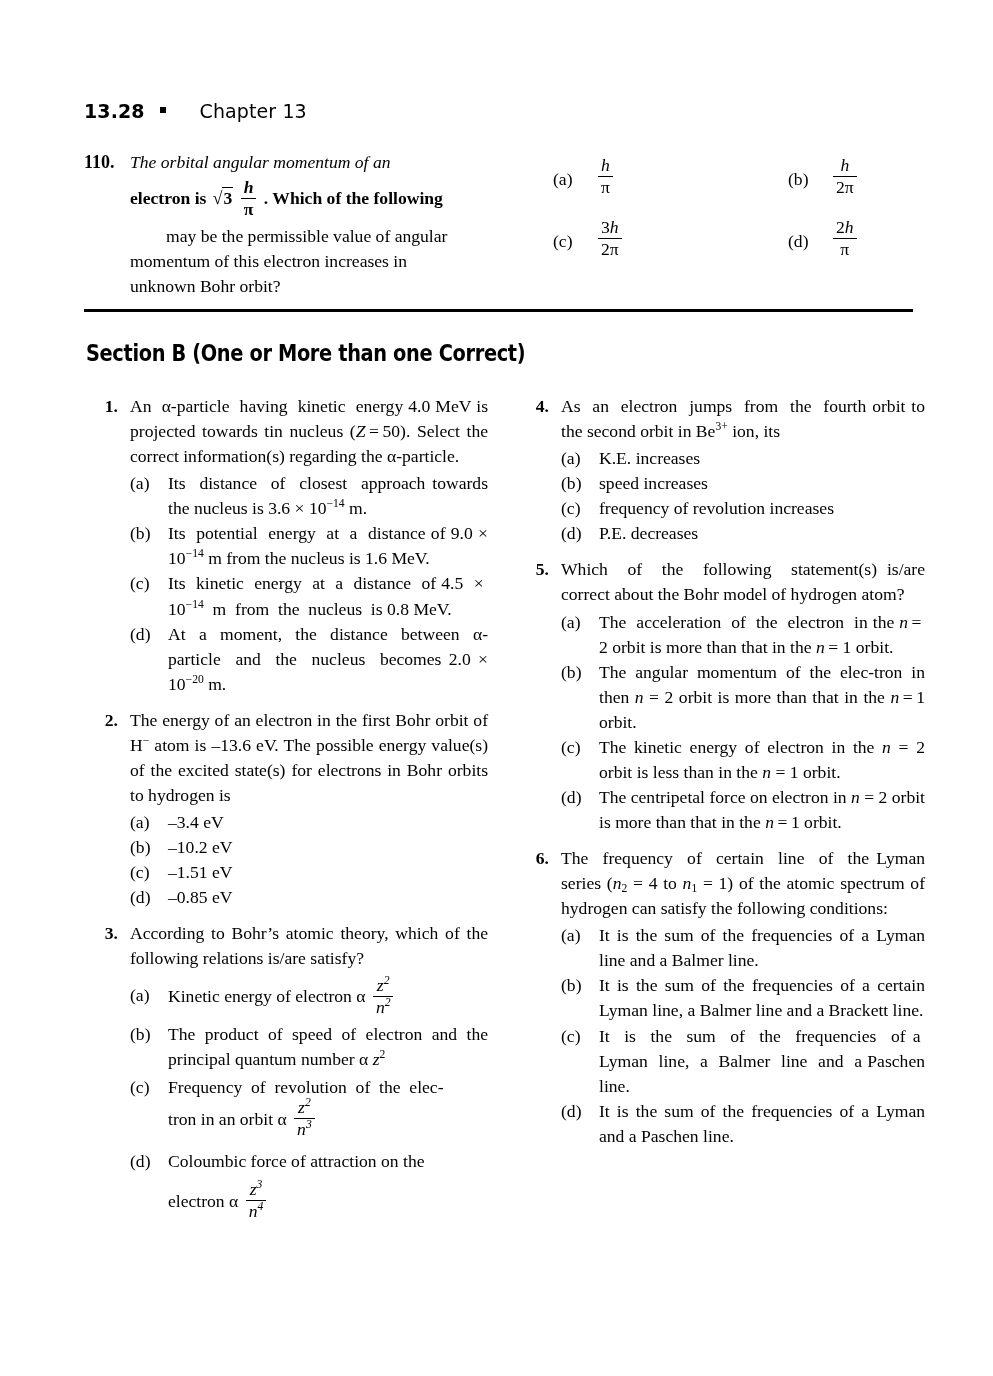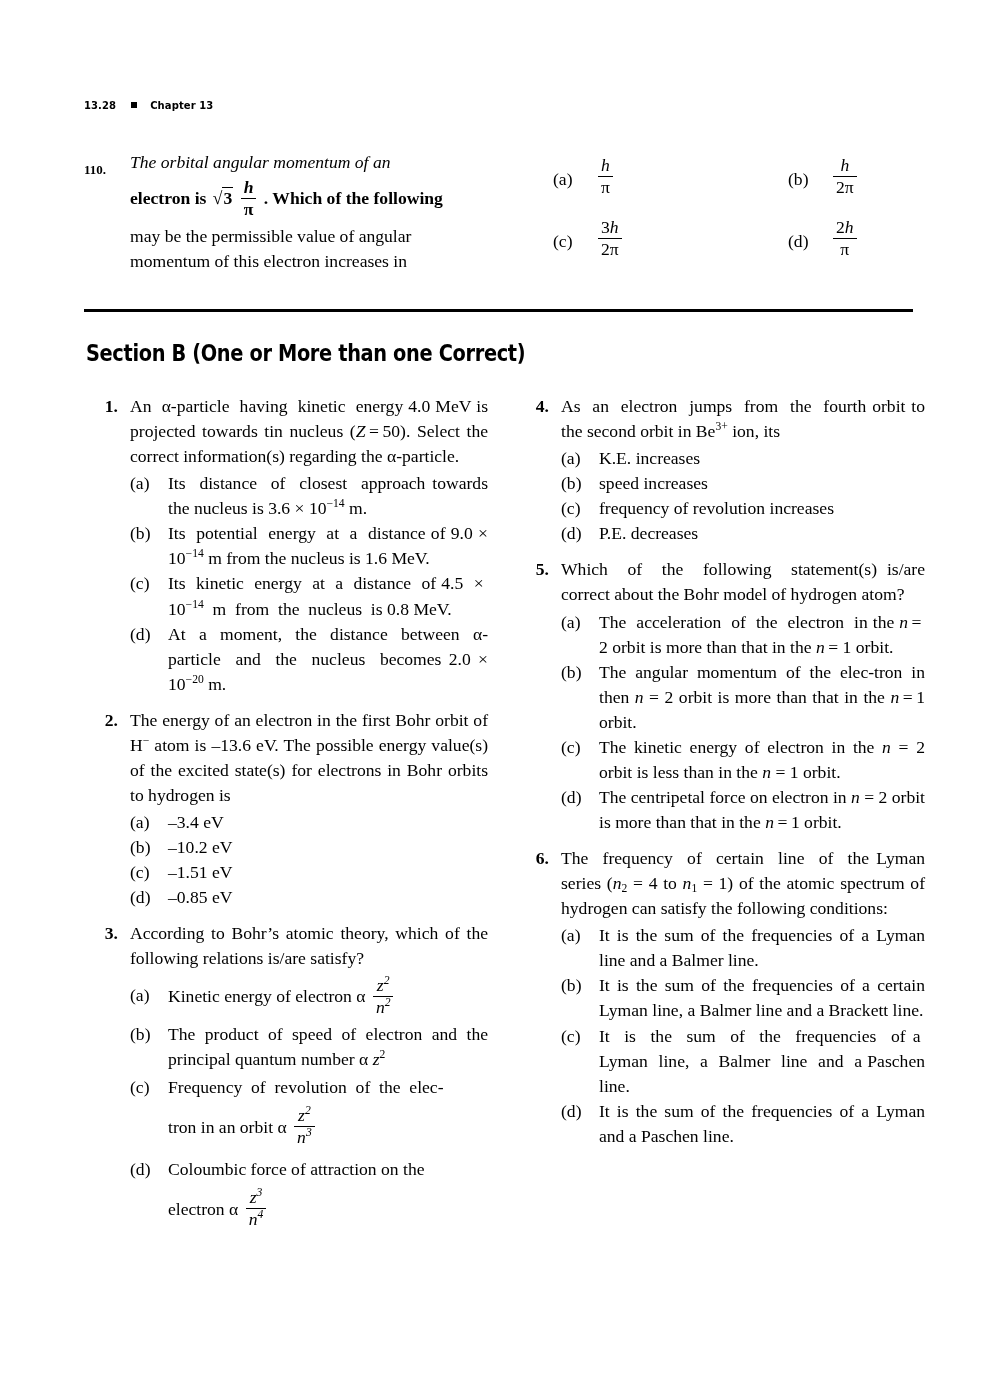--- a/index.html
+++ b/index.html
@@ -21,36 +21,36 @@
     width: 993px;
     height: 1376px;
   }
 
   
   .runhead {
     position: absolute;
     left: 84px;
     top: 100px;
     font-family: "DejaVu Sans", sans-serif;
-    font-size: 10px;
+    font-size: 19px;
     letter-spacing: .1px;
     white-space: nowrap;
     display: flex;
     align-items: center;
   }
   .runhead .folio { font-weight: bold; }
   .runhead .sq {
     display: inline-block;
     width: 6px; height: 6px;
     background: #000;
     margin: 0 13px 0 15px;
     position: relative;
     top: -1px;
   }
-  .runhead .chap { font-weight: bold; }
+  .runhead .chap { font-weight: normal; margin-left: 21px; }
 
   
   .q110-left {
     position: absolute;
     left: 84px;
     top: 150px;
     width: 404px;
     font-size: 17.6px;
     line-height: 1.43;
   }
@@ -58,23 +58,23 @@
     position: absolute;
     left: 553px;
     top: 155px;
     width: 380px;
     font-size: 17.6px;
   }
 
   .qnum {
     position: absolute;
     left: 0;
-    top: 11px;
+    top: 0;
     font-weight: bold;
-    font-size: 13px;
+    font-size: 18px;
   }
   .qbody {
     margin-left: 46px;
     text-align: justify;
     text-justify: inter-word;
   }
 
   
   .rule {
     position: absolute;
@@ -229,22 +229,23 @@
       </div>
       <div style="margin-top:4px; white-space:nowrap;font-weight:bold;">
         <span>electron is</span>
         <span class="sqrt">√<span style="border-top:1.2px solid #000; padding:0 1px;">3</span></span>
         <span class="frac">
           <span class="nu mi">h</span>
           <span class="de">π</span>
         </span>
         <span>. Which of the following</span>
       </div>
-      <div style="margin-top:4px;">may be the permissible value of angular</div>
+      <div style="margin-top:4px;margin-left:36px;">may be the permissible value of angular</div>
       <div>momentum of this electron increases in</div>
+      <div>unknown Bohr orbit?</div>
     </div>
   </div>
 
   <div class="q110-right">
     <div class="optrow">
       <span class="lab">(a)</span>
       <span class="val">
         <span class="frac">
           <span class="nu mi">h</span>
           <span class="de">π</span>
@@ -347,21 +348,21 @@
             </span>
           </div>
 
           <div class="opt" style="margin-top:4px;">
             <span class="lbl">(b)</span>
             The product of speed of electron and the principal quantum number α <span class="mi">z</span><sup class="exp">2</sup>
           </div>
 
           <div class="opt" style="margin-top:2px;">
             <span class="lbl">(c)</span>
-            Frequency&nbsp; of&nbsp; revolution&nbsp; of&nbsp; the&nbsp; elec-<span style="display:block; text-align:left; margin-top:8px;">tron in an orbit α
+            Frequency&nbsp; of&nbsp; revolution&nbsp; of&nbsp; the&nbsp; elec-<span style="display:block; text-align:left; margin-top:0;">tron in an orbit α
               <span class="frac">
                 <span class="nu mi">z<sup class="exp">2</sup></span>
                 <span class="de mi">n<sup class="exp">3</sup></span>
               </span>
             </span>
           </div>
 
           <div class="opt" style="margin-top:8px;">
             <span class="lbl">(d)</span>
             Coloumbic force of attraction on the<span style="display:block; text-align:left; margin-top:8px;">electron α

